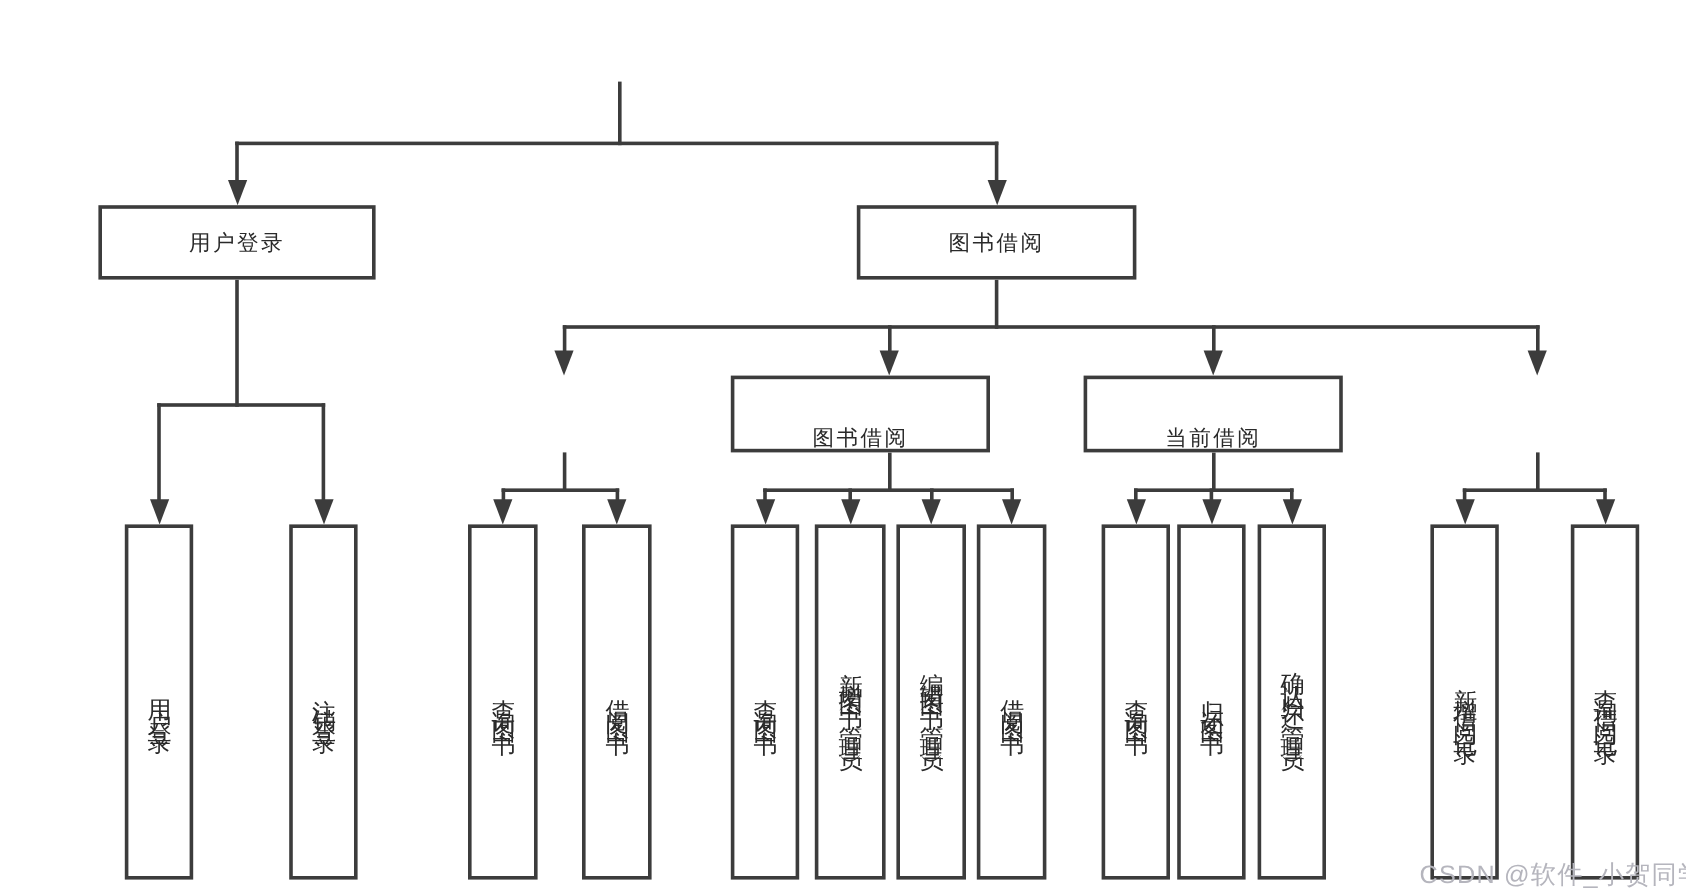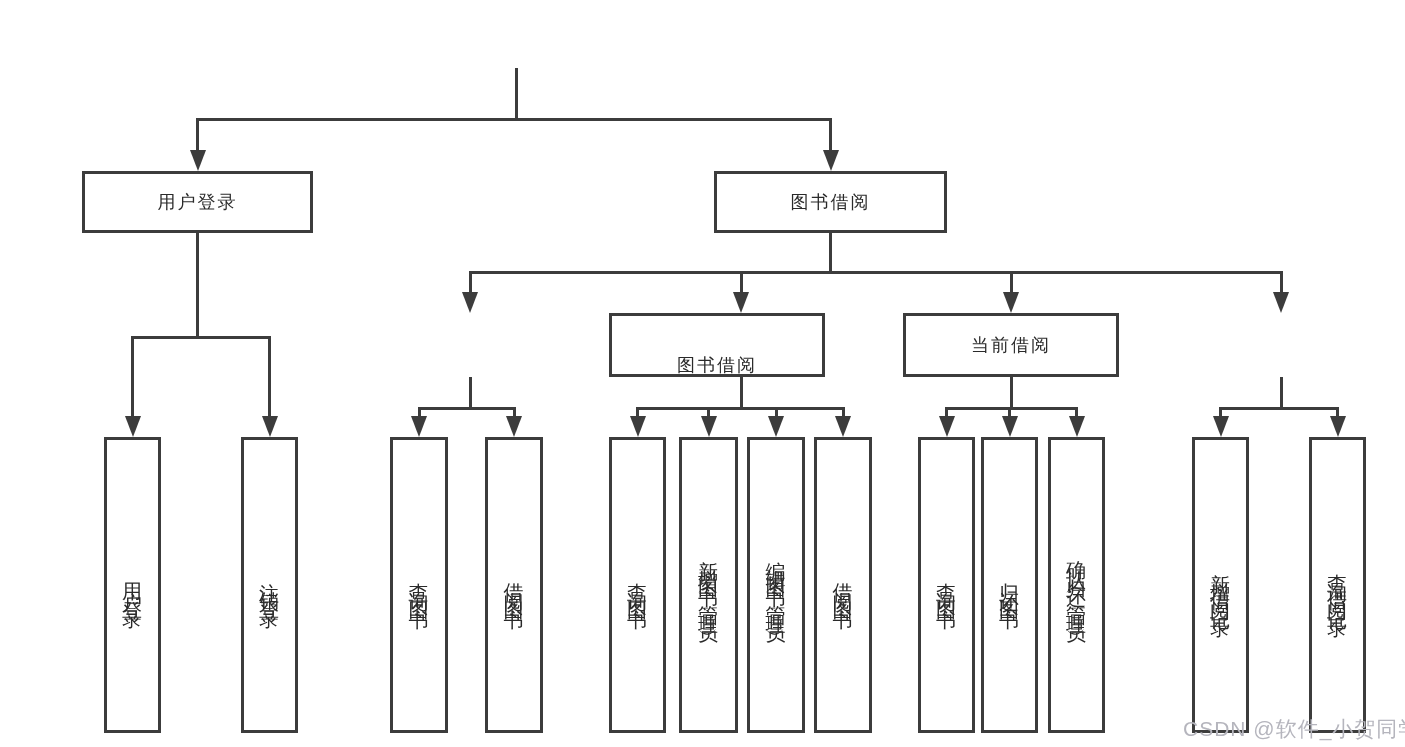--- a/index.html
+++ b/index.html
@@ -123,21 +123,21 @@
     <div class="arrowhead" style="left: 1329.5px; top: 416px; border-left-width: 8px; border-right-width: 8px; border-top-width: 21px;"></div>
     <div class="node" style="left: 82px; top: 171px; width: 231px; height: 62px;">
       <span class="node-label">用户登录</span>
     </div>
     <div class="node" style="left: 714px; top: 171px; width: 233px; height: 62px;">
       <span class="node-label">图书借阅</span>
     </div>
     <div class="node" style="left: 609px; top: 313px; width: 216px; height: 64px; align-items: flex-end;">
       <span class="node-label">图书借阅</span>
     </div>
-    <div class="node" style="left: 903px; top: 313px; width: 216px; height: 64px;">
+    <div class="node" style="left: 903px; top: 313px; width: 216px; height: 64px; align-items: flex-end;">
       <span class="node-label">当前借阅</span>
     </div>
     <div class="node vertical" style="left: 104px; top: 437px; width: 57px; height: 296px;">
       <span class="node-label">用户登录</span>
     </div>
     <div class="node vertical" style="left: 241px; top: 437px; width: 57px; height: 296px;">
       <span class="node-label">注销登录</span>
     </div>
     <div class="node vertical" style="left: 390px; top: 437px; width: 58px; height: 296px;">
       <span class="node-label">查询图书</span>

